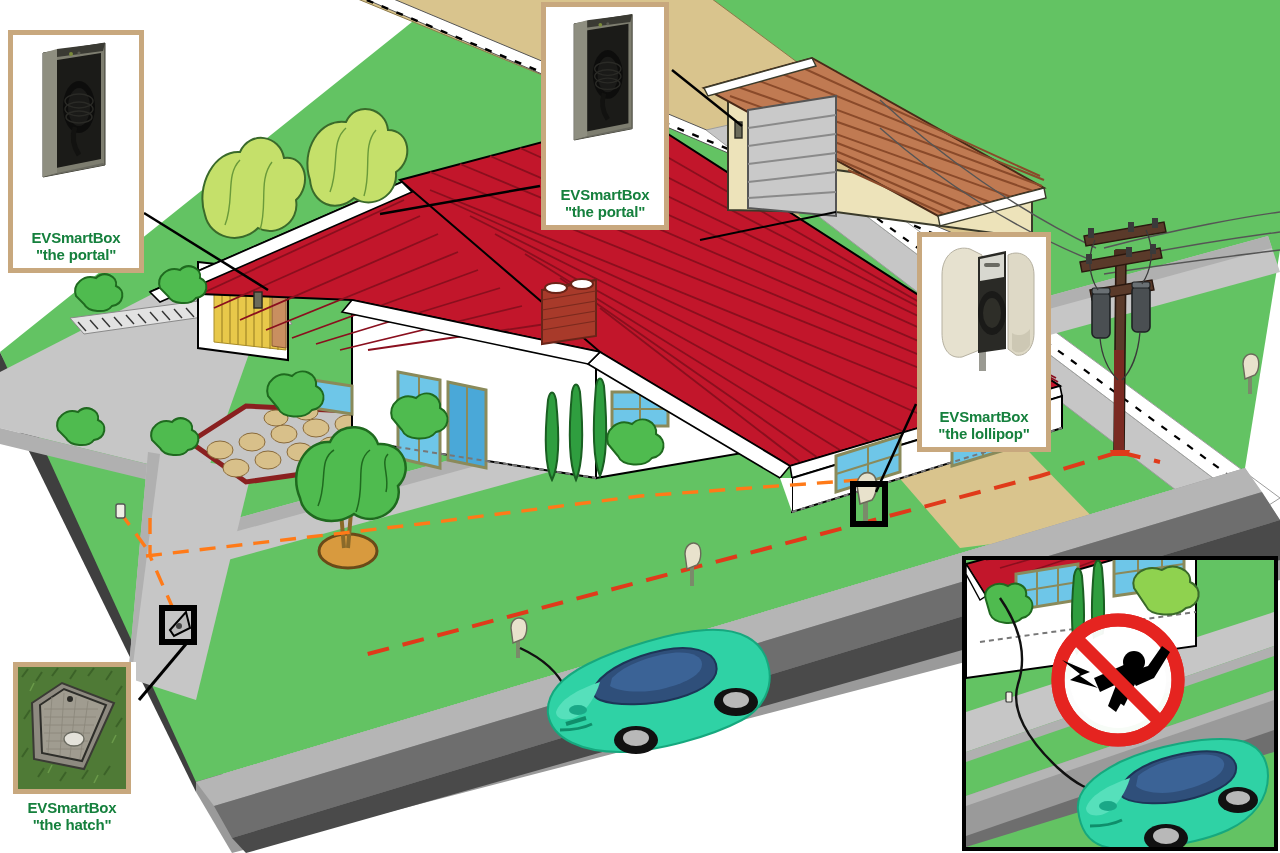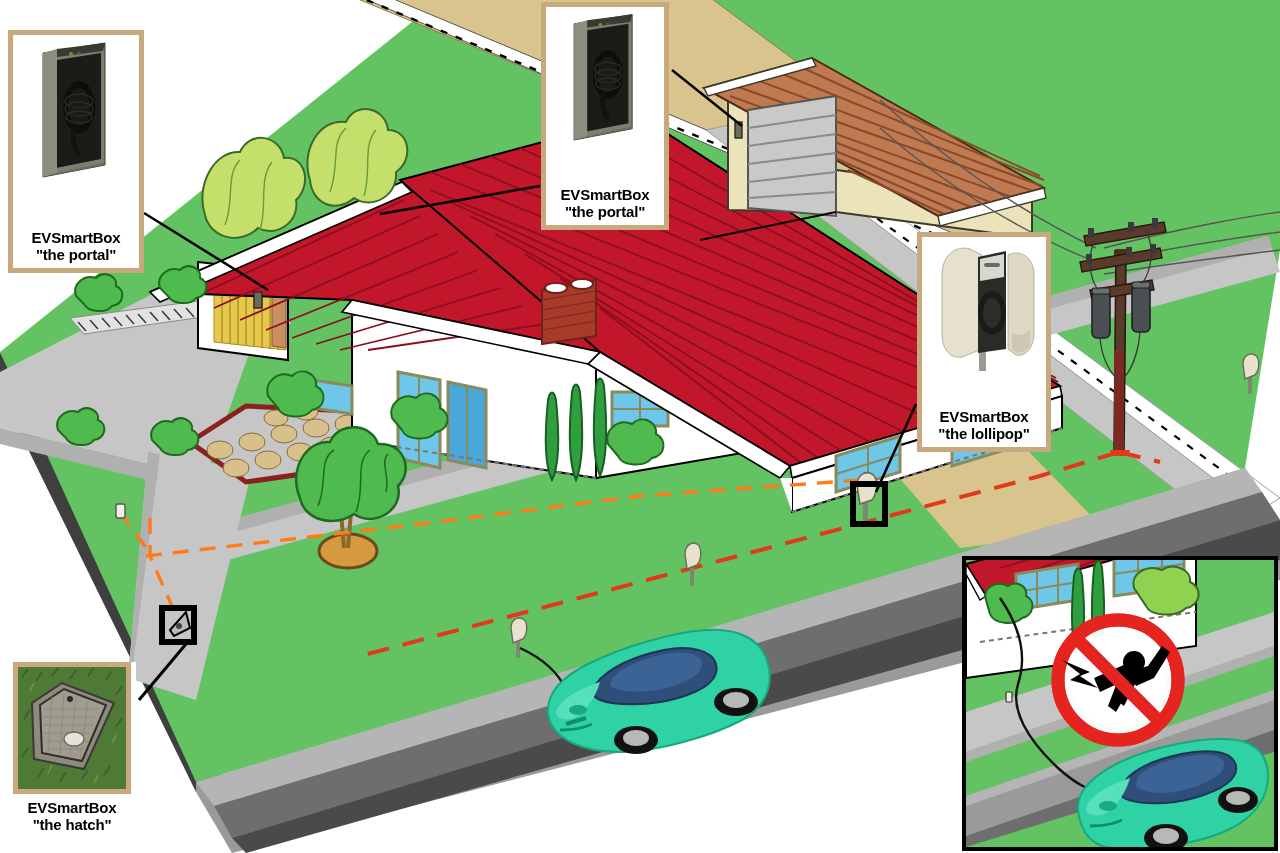--- a/index.html
+++ b/index.html
@@ -6,21 +6,21 @@
   html,body{margin:0;padding:0;background:#ffffff;}
   body{width:1280px;height:853px;position:relative;overflow:hidden;
        font-family:"Liberation Sans","DejaVu Sans",sans-serif;}
   #stage{position:absolute;left:0;top:0;width:1280px;height:853px;background:#ffffff;}
   #stage svg{position:absolute;left:0;top:0;}
 
   
   .callout{position:absolute;background:#ffffff;box-sizing:border-box;
            display:flex;flex-direction:column;align-items:center;}
   .callout .photo{width:100%;flex:1 1 auto;position:relative;overflow:hidden;}
-  .callout .cap{font-weight:bold;color:#000000;text-align:center;line-height:1.12;
+  .callout .cap{font-weight:bold;color:#15803d;text-align:center;line-height:1.12;
                 letter-spacing:-0.2px;padding:2px 0 4px 0;background:#fff;width:100%;}
   .cap .l1{display:block;font-size:15px;}
   .cap .l2{display:block;font-size:15px;}
 
   #callout-portal-left{left:8px;top:30px;width:136px;height:243px;border:5px solid #c8a87e;}
   #callout-portal-left .photo{height:158px;}
   #callout-portal-top{left:541px;top:2px;width:128px;height:228px;border:5px solid #c8a87e;}
   #callout-portal-top .photo{height:148px;}
   #callout-lollipop{left:917px;top:232px;width:134px;height:220px;border:5px solid #c8a87e;}
   #callout-lollipop .photo{height:138px;}

